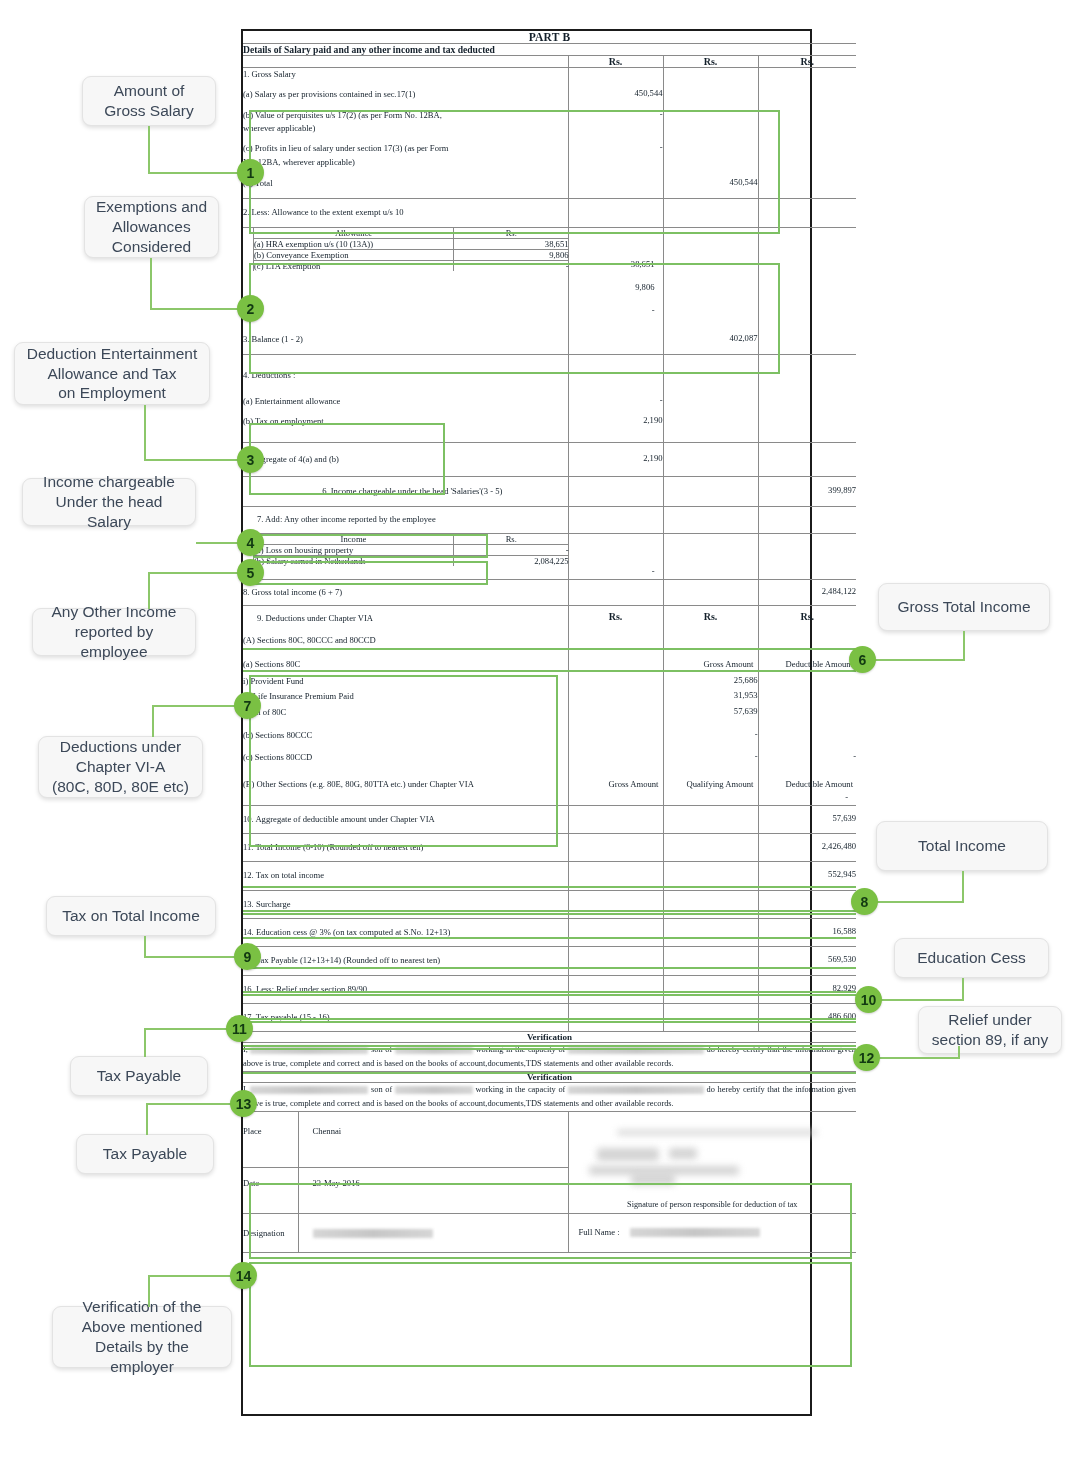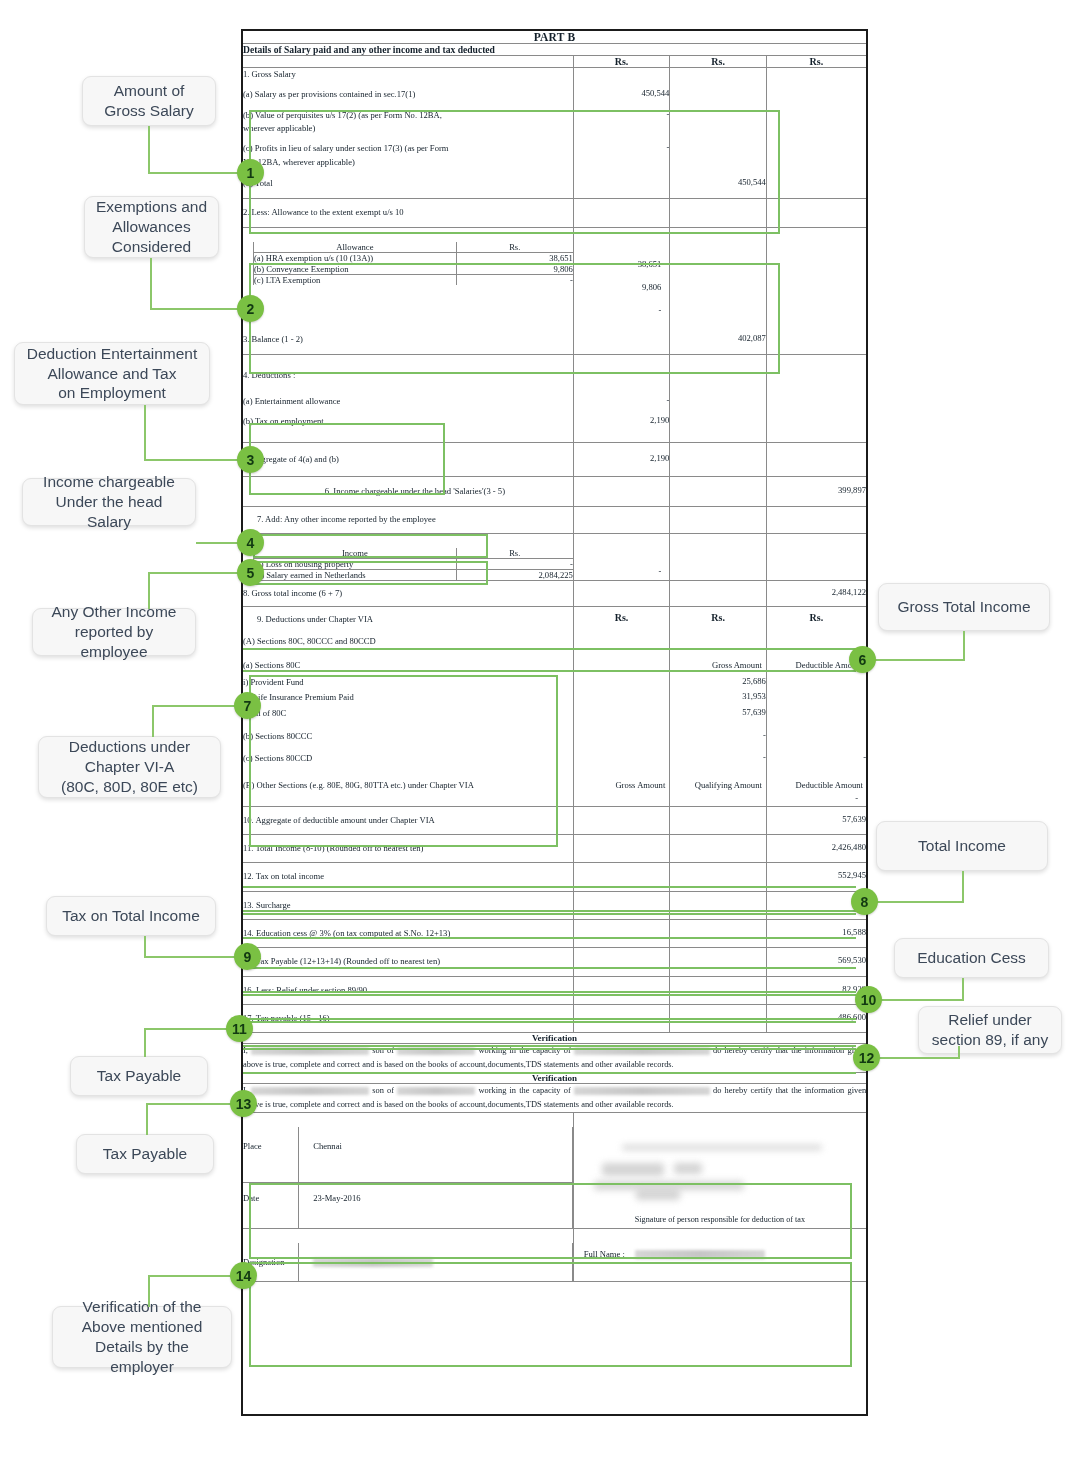--- a/index.html
+++ b/index.html
@@ -14,21 +14,21 @@
     height: 1464px;
     background: #ffffff;
     overflow: hidden;
   }
 
   
   #form-doc {
     position: absolute;
     left: 241px;
     top: 29px;
-    width: 627px;
+    width: 571px;
     height: 1387px;
     background: #fff;
     border: 2px solid #1b1b1b;
     font-family: "Liberation Serif", serif;
     color: #14202b;
   }
   table.frm { width: 100%; border-collapse: collapse; table-layout: fixed; }
   table.frm td { border: 1px solid #8a8a8a; padding: 0; vertical-align: top; }
   .pad { padding: 3px 6px; }
   .cen { text-align: center; }
@@ -37,21 +37,21 @@
   .ttl { font-size: 11.5px; font-weight: bold; text-align: center; padding: 8px 4px 7px; letter-spacing:.2px;}
   .sub { font-size: 9.6px; font-weight: bold; padding: 6px 8px 6px; }
   .hdr-rs { font-size: 10px; font-weight: bold; text-align: center; padding: 8px 4px; }
   .lbl  { font-size: 8.6px; line-height: 1.55; }
   .num  { font-size: 8.6px; text-align: right; padding: 3px 8px 3px 3px; }
   .ind1 { padding-left: 14px; }
   .ind2 { padding-left: 30px; }
   .ind3 { padding-left: 46px; }
   .ind4 { padding-left: 60px; }
 
-  .inner { width: 100%; border-collapse: collapse; table-layout: fixed; margin-top: 14px; }
+  .inner { width: 100%; border-collapse: collapse; table-layout: fixed; }
   .inner td { border: 1px solid #8a8a8a; font-size: 8.6px; padding: 5px 6px; }
   .inner td.ti { border-top: 0; }
   .inner td.li { border-left: 0; }
   .inner td.ri { border-right: 0; }
 
   .verif-hd { font-size: 9px; font-weight: bold; text-align: center; padding: 7px 4px; }
   .verif-bd { font-size: 8.4px; line-height: 1.65; text-align: justify; padding: 7px 9px 9px; }
   .redact {
     display: inline-block; vertical-align: -2px;
     background: linear-gradient(90deg,#cfcfcf,#bdbdbd,#cfcfcf);
@@ -529,21 +529,21 @@
 
   <div class="callout" style="left:22px; top:478px; width:174px; height:48px; white-space:pre-line;">Income chargeable
 Under the head Salary</div>
   <div class="conn h" style="left:196px; top:542px; width:54px; height:2px;"></div>
 
   <div class="callout" style="left:32px; top:608px; width:164px; height:48px; white-space:pre-line;">Any Other Income
 reported by employee</div>
   <div class="conn v" style="left:148px; top:573px; width:2px; height:36px;"></div>
   <div class="conn h" style="left:148px; top:572px; width:102px; height:2px;"></div>
 
-  <div class="callout" style="left:38px; top:736px; width:183px; height:62px; white-space:pre-line;">Deductions under
+  <div class="callout" style="left:38px; top:736px; width:165px; height:62px; white-space:pre-line;">Deductions under
 Chapter VI-A
 (80C, 80D, 80E etc)</div>
   <div class="conn v" style="left:152px; top:706px; width:2px; height:31px;"></div>
   <div class="conn h" style="left:152px; top:705px; width:98px; height:2px;"></div>
 
   <div class="callout" style="left:46px; top:896px; width:170px; height:40px;">Tax on Total Income</div>
   <div class="conn v" style="left:144px; top:936px; width:2px; height:22px;"></div>
   <div class="conn h" style="left:144px; top:956px; width:106px; height:2px;"></div>
 
   <div class="callout" style="left:70px; top:1056px; width:138px; height:40px;">Tax Payable</div>

